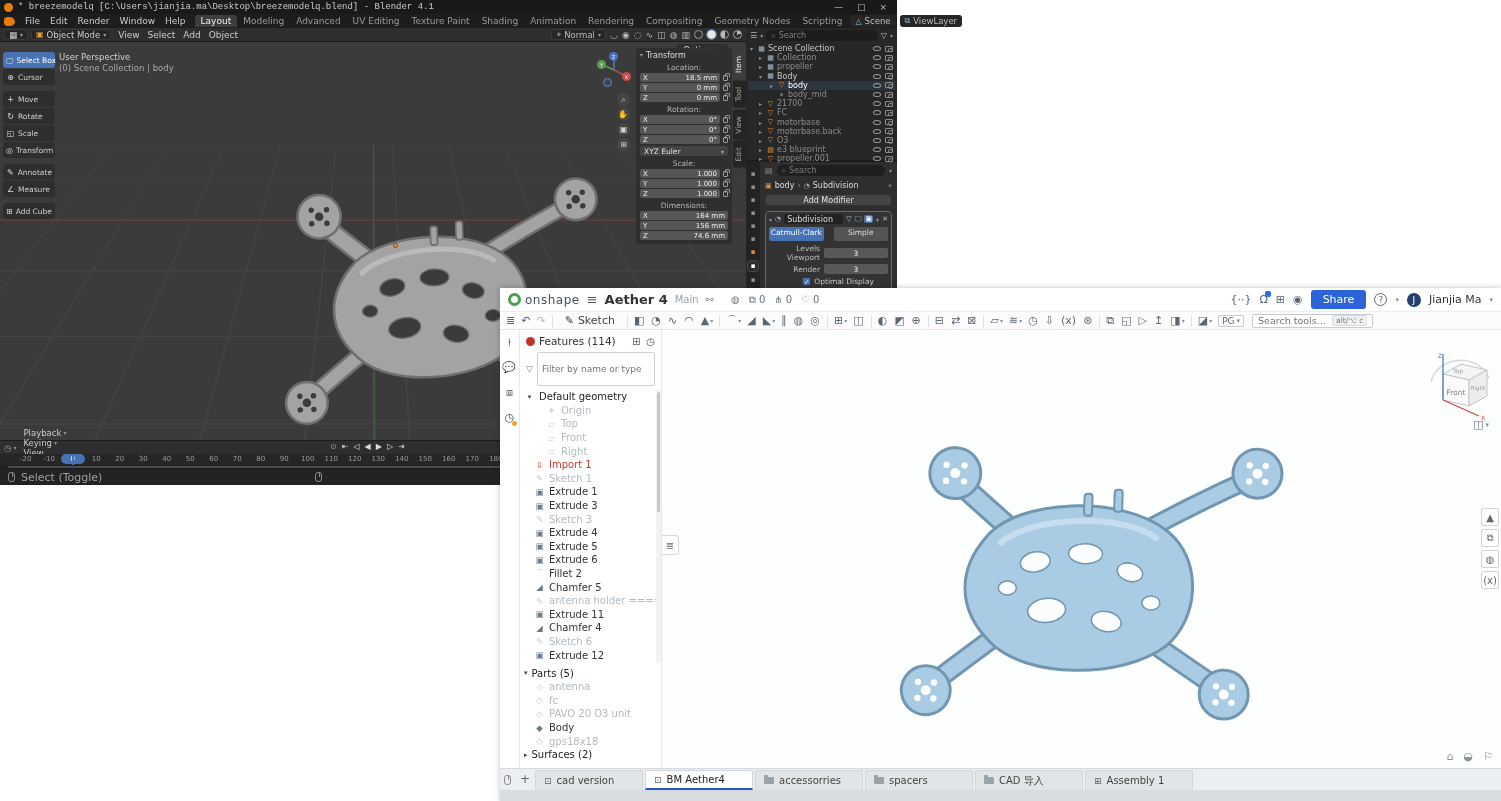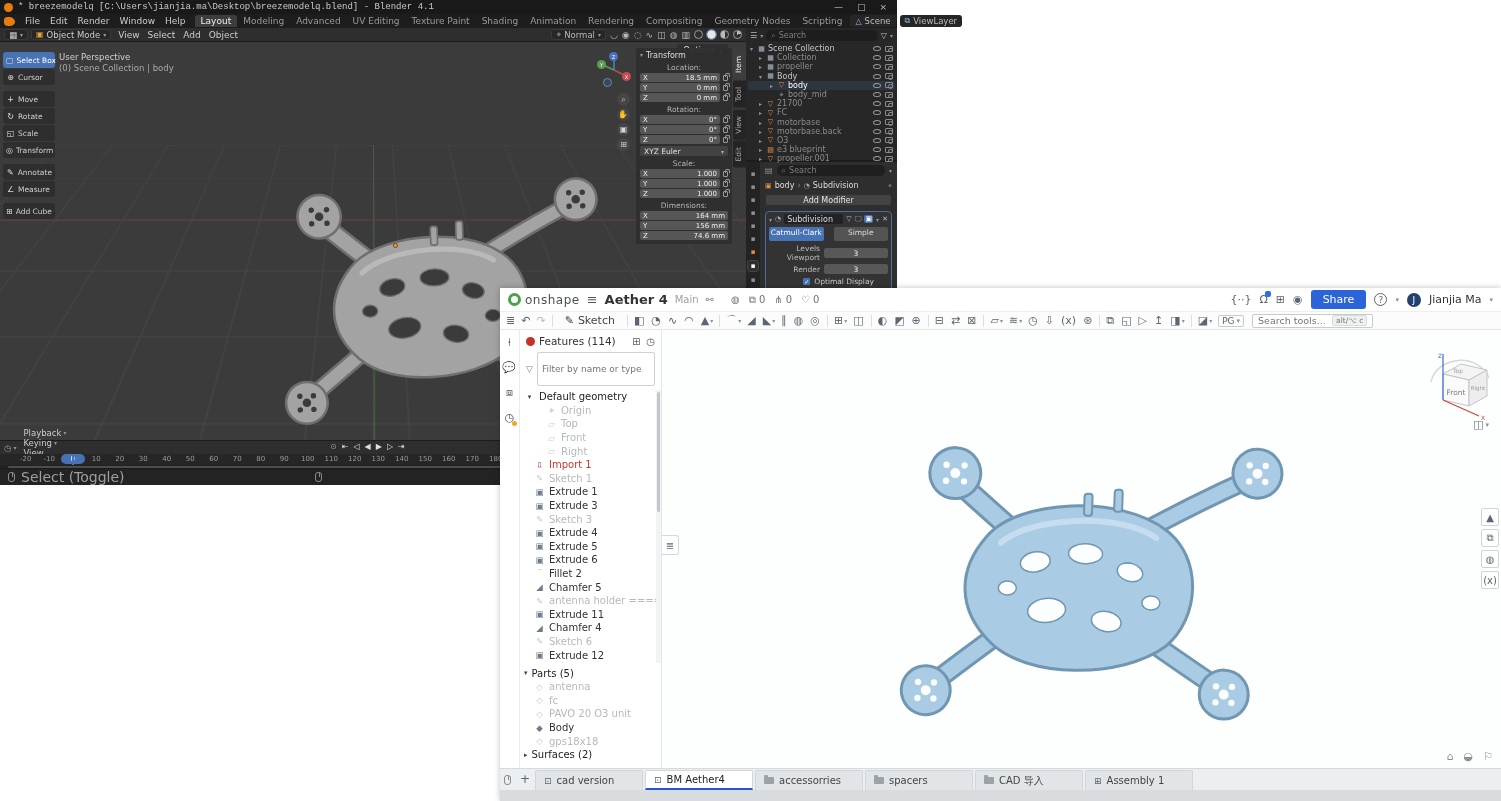--- a/index.html
+++ b/index.html
@@ -111,21 +111,21 @@
   .tl-hdr{display:flex;align-items:center;height:13px;font-size:8.5px;color:#ccc;gap:2px;padding:0 4px;background:#2e2e2e;}
   .tl-hdr .m{padding:0 5px;display:flex;gap:2px;align-items:center;}
   .tl-transport{position:absolute;left:330px;top:1px;display:flex;gap:5px;align-items:center;color:#ddd;font-size:8px;}
   .tl-transport .rec{color:#9a9a9a;}
   .tl-ruler{position:relative;height:11px;background:#262626;display:flex;padding-left:14px;overflow:hidden;}
   .tick{width:23.5px;flex:none;font-size:7px;color:#9a9a9a;text-align:center;line-height:11px;}
   .tick.cur{color:#fff;background:#4772b3;border-radius:6px;height:10px;line-height:10px;}
   .tl-scroll{height:4px;background:#222;position:relative;}
   .tl-scroll i{position:absolute;left:8px;right:8px;top:1px;height:2px;border-radius:2px;background:#4d4d4d;}
   .playhead{position:absolute;left:72px;top:13px;width:1.5px;height:11px;background:#4772b3;}
-  .bl-status{position:absolute;left:0;bottom:0;width:100%;height:17px;background:#232323;display:flex;align-items:center;gap:6px;padding:0 8px;color:#9f9f9f;font-size:14px;border-top:1px solid #1a1a1a;}
+  .bl-status{position:absolute;left:0;bottom:0;width:100%;height:17px;background:#232323;display:flex;align-items:center;gap:6px;padding:0 8px;color:#9f9f9f;font-size:11px;border-top:1px solid #1a1a1a;}
   .ico-mouse{width:7px;height:10px;border:1px solid #8b8b8b;border-radius:3px;position:relative;flex:none;}
   .ico-mouse::after{content:'';position:absolute;left:50%;top:0;width:1px;height:4px;background:#8b8b8b;}
   .hint2{position:absolute;left:315px;}.hint3{position:absolute;left:612px;}
 
   
   .onshape{position:absolute;left:500px;top:288px;width:1001px;height:513px;background:#fff;z-index:2;box-shadow:0 0 6px rgba(0,0,0,.25);}
   .os-header{height:24px;display:flex;align-items:center;gap:7px;padding:0 8px;border-bottom:1px solid #eceeef;}
   .os-logo{display:flex;align-items:center;gap:4px;}
   .os-logo .mark{width:13px;height:13px;border-radius:50%;border:3px solid #46a348;}
   .os-logo .word{font-size:12px;color:#4a5258;letter-spacing:.5px;}

